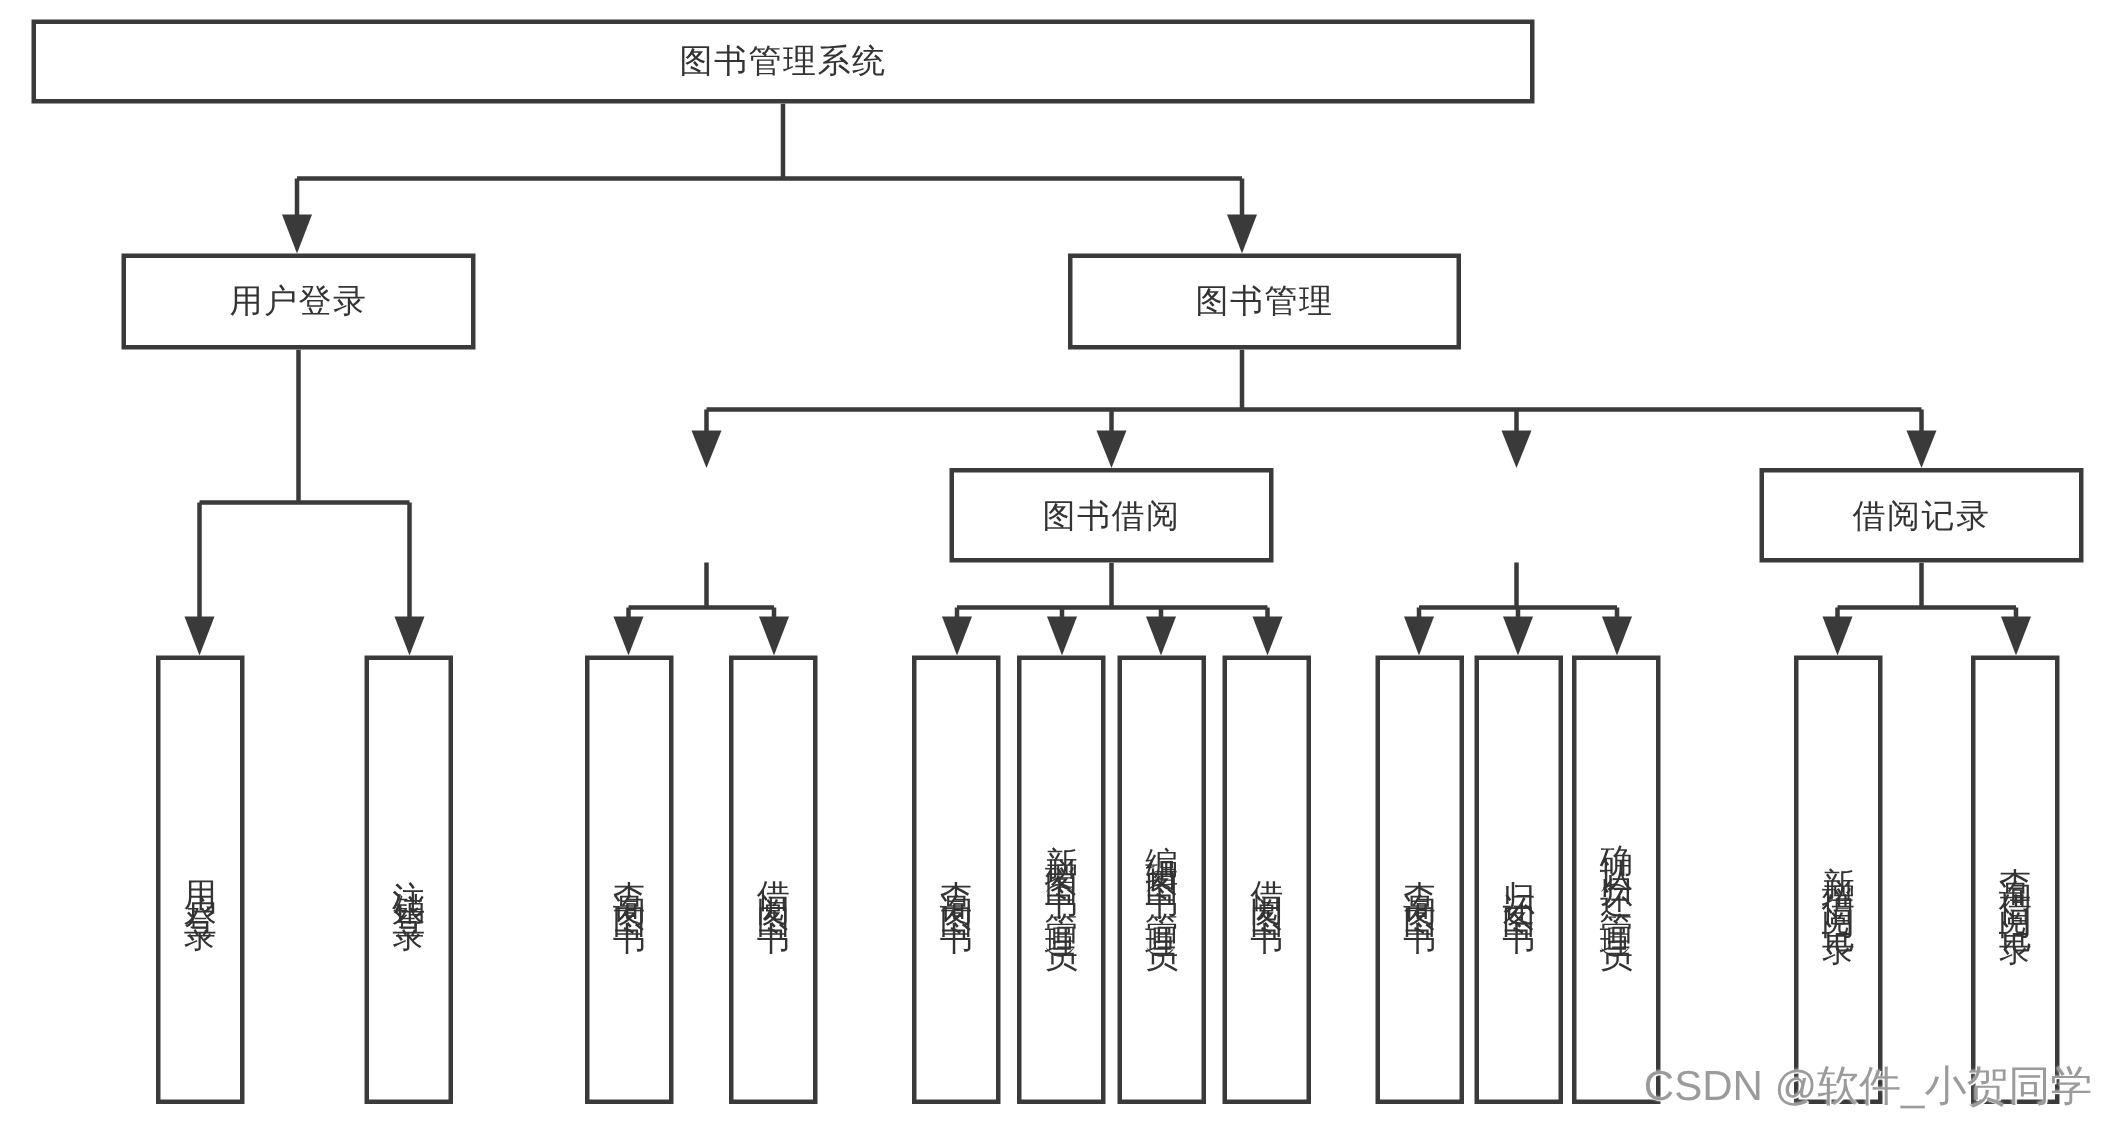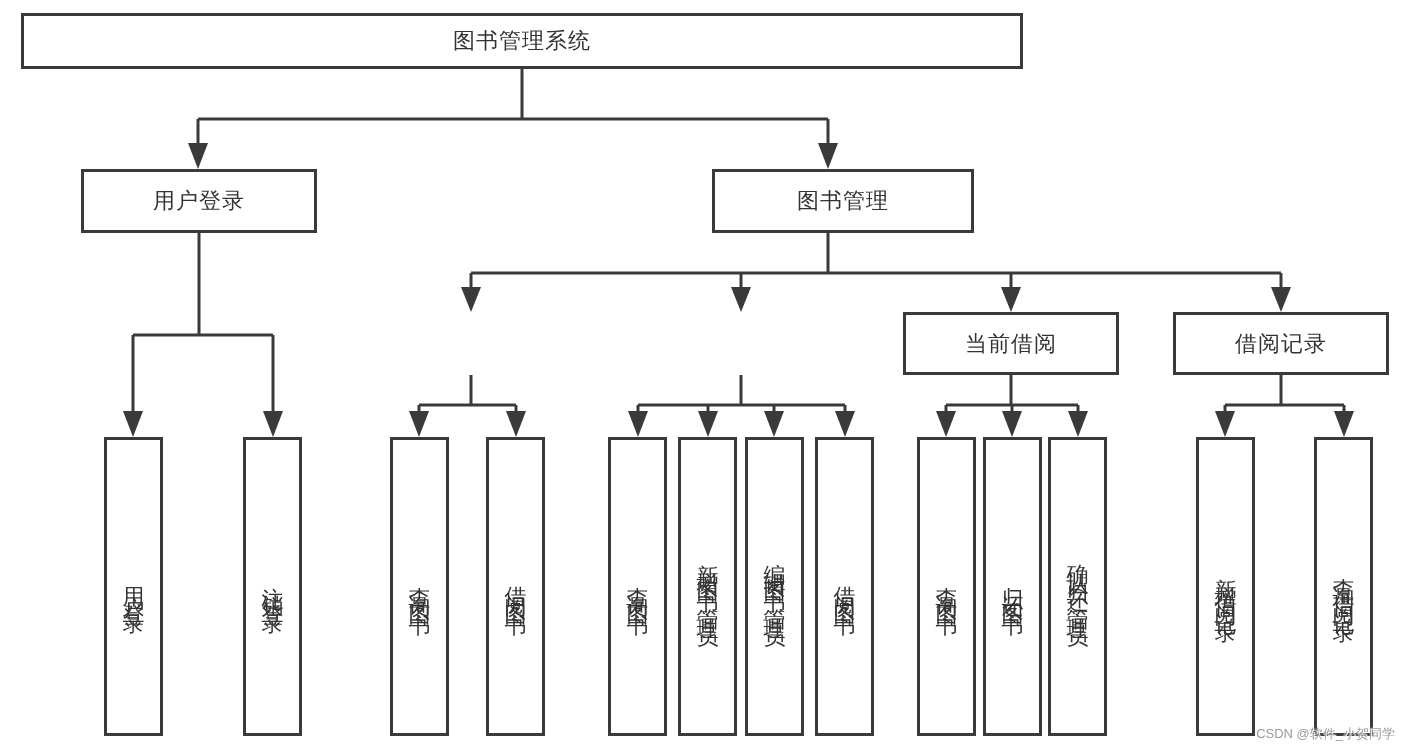--- a/index.html
+++ b/index.html
@@ -73,21 +73,21 @@
   .lf-8   { left: 815px; }
   .lf-9   { left: 917px; }
   .lf-10  { left: 983px; }
   .lf-11  { left: 1048px; }
   .lf-12  { left: 1196px; }
   .lf-13  { left: 1314px; }
   .watermark {
     position: absolute;
     right: 10px;
     bottom: 4px;
-    font-size: 13px;
+    font-size: 28px;
     color: var(--watermark);
     text-shadow: 0 0 2px #ffffff, 1px 1px 0 #ffffff;
     white-space: nowrap;
   }
 </style>
 </head>
 <body>
 
 <div class="canvas">
 
@@ -131,22 +131,22 @@
     <span>图书管理系统</span>
   </div>
 
   <div class="box lv2-a">
     <span>用户登录</span>
   </div>
   <div class="box lv2-b">
     <span>图书管理</span>
   </div>
 
-  <div class="box lv3 lv3-c">
-    <span>当前借阅</span>
+  <div class="box lv3 lv3-b">
+    <span>图书借阅</span>
   </div>
   <div class="box lv3 lv3-d">
     <span>借阅记录</span>
   </div>
 
   <div class="box leaf lf-1">
     <span class="vtext">用户登录</span>
   </div>
   <div class="box leaf lf-2">
     <span class="vtext">注销登录</span>

